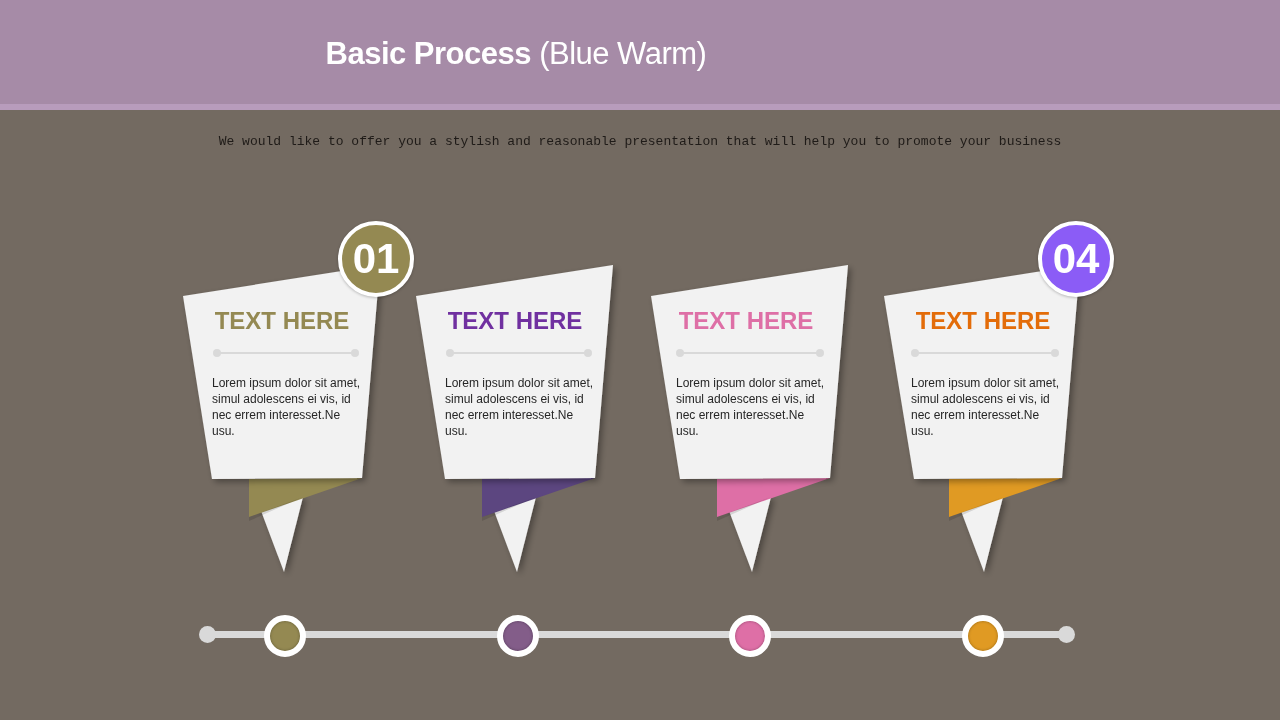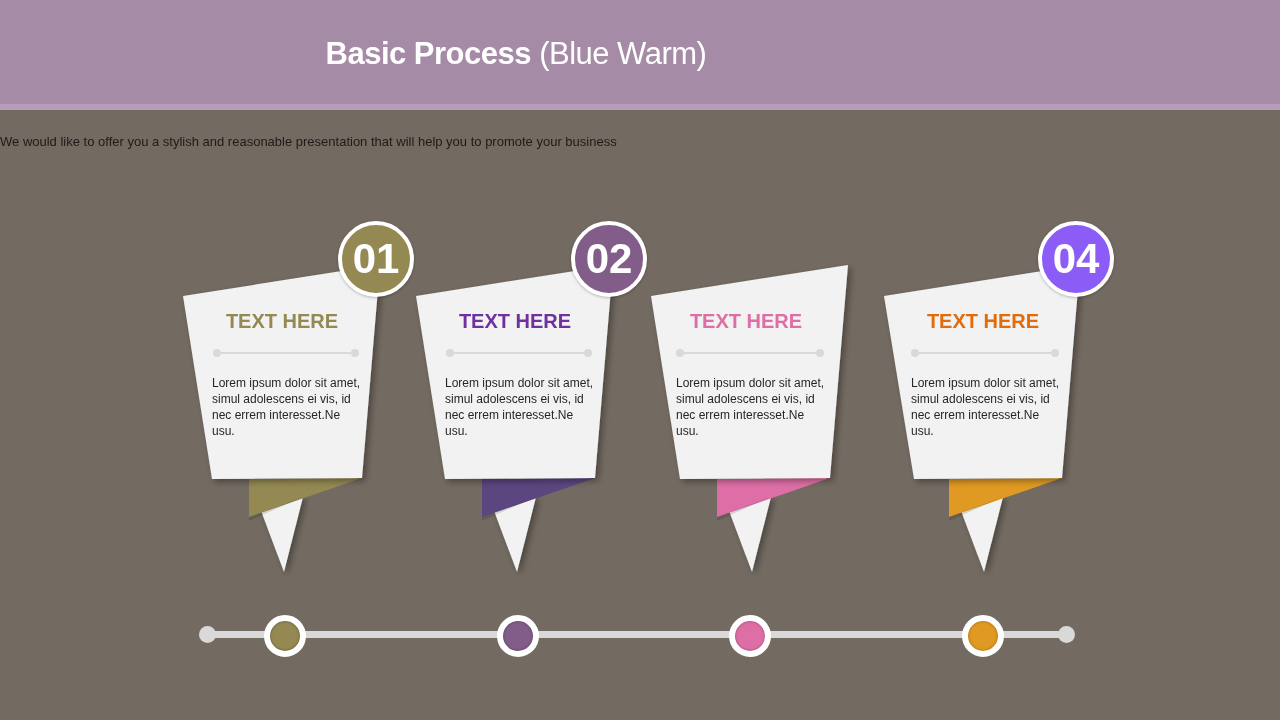--- a/index.html
+++ b/index.html
@@ -37,23 +37,25 @@
       font-size: 31px;
       line-height: 52px;
       letter-spacing: -0.5px;
     }
     .title .bold { font-weight: bold; }
     .title .light { font-weight: normal; }
     .subtitle {
       position: absolute;
       left: 0; top: 133px;
       width: 1280px;
+      text-align: center;
       color: #1f1b18;
       font-size: 13px;
       line-height: 18px;
+      font-family: Liberation Mono, monospace;
     }
     .card {
       position: absolute;
       top: 215px;
       width: 240px;
       height: 370px;
     }
     .card svg.shape {
       position: absolute;
       left: 0; top: 0;
@@ -72,21 +74,21 @@
       text-align: center;
       box-shadow: 0 1px 3px rgba(0,0,0,0.25);
     }
     .card-title {
       position: absolute;
       left: 20px;
       width: 160px;
       top: 94px;
       text-align: center;
       font-weight: bold;
-      font-size: 20px;
+      font-size: 24px;
       line-height: 24px;
     }
     .divider {
       position: absolute;
       top: 137px;
       height: 2px;
       background: #d9d9d9;
     }
     .divider::before, .divider::after {
       content: "";
@@ -165,21 +167,20 @@
     <defs>
       <filter id="sh2" x="-20%" y="-20%" width="140%" height="140%">
         <feDropShadow dx="3" dy="3" stdDeviation="3" flood-color="#000" flood-opacity="0.35"></feDropShadow>
       </filter>
     </defs>
     <polygon points="79,264 133,282 114,357" fill="#f2f2f2" filter="url(#sh2)"></polygon>
     <polygon points="79,264 192,263 79,302" fill="#5c4680"></polygon>
     <polygon points="79,302 133,282 79,306" fill="#000" opacity="0.12"></polygon>
     <polygon points="13,81 210,50 192,263 42,264" fill="#f2f2f2" filter="url(#sh2)"></polygon>
   </svg>
-  <div class="badge" style="left:168px; top:6px; background:#835d89;">02</div>
   <div class="card-title" style="left:32px; color:#7030a0;">TEXT HERE</div>
   <div class="divider" style="left:47px; width:138px;"></div>
   <div class="card-body" style="left:42px;">Lorem ipsum dolor sit amet, simul adolescens ei vis, id nec errem interesset.Ne usu.</div>
 </div>
 
 <div class="card" style="left:638px;">
   <svg class="shape" width="240" height="370">
     <defs>
       <filter id="sh3" x="-20%" y="-20%" width="140%" height="140%">
         <feDropShadow dx="3" dy="3" stdDeviation="3" flood-color="#000" flood-opacity="0.35"></feDropShadow>

